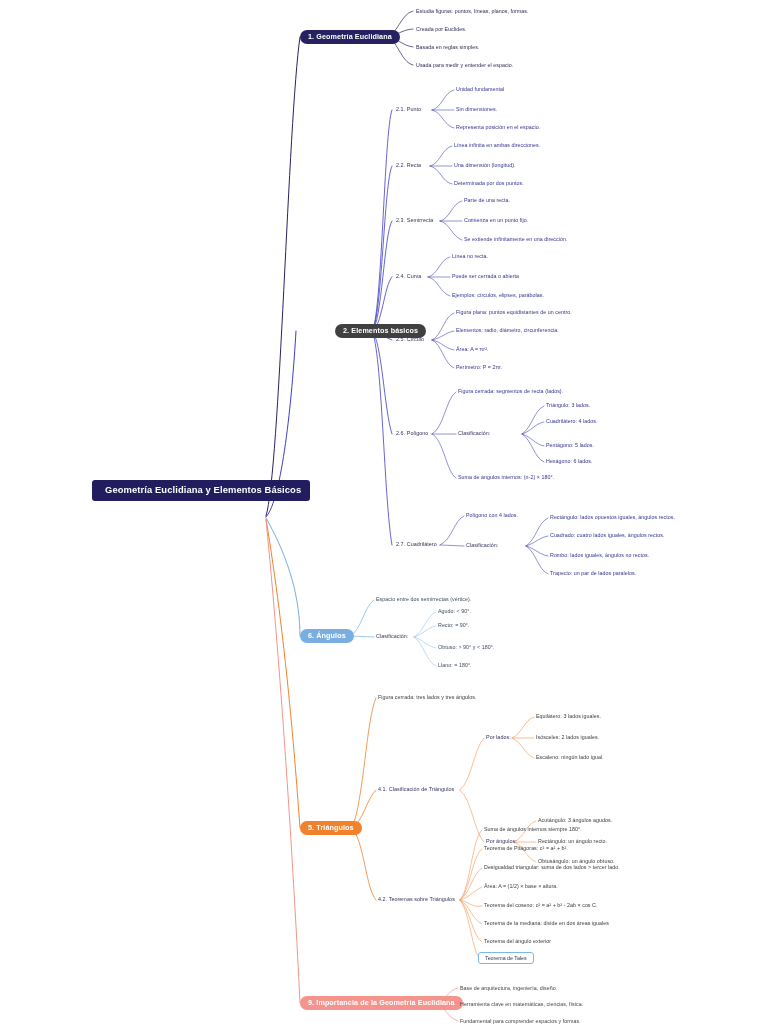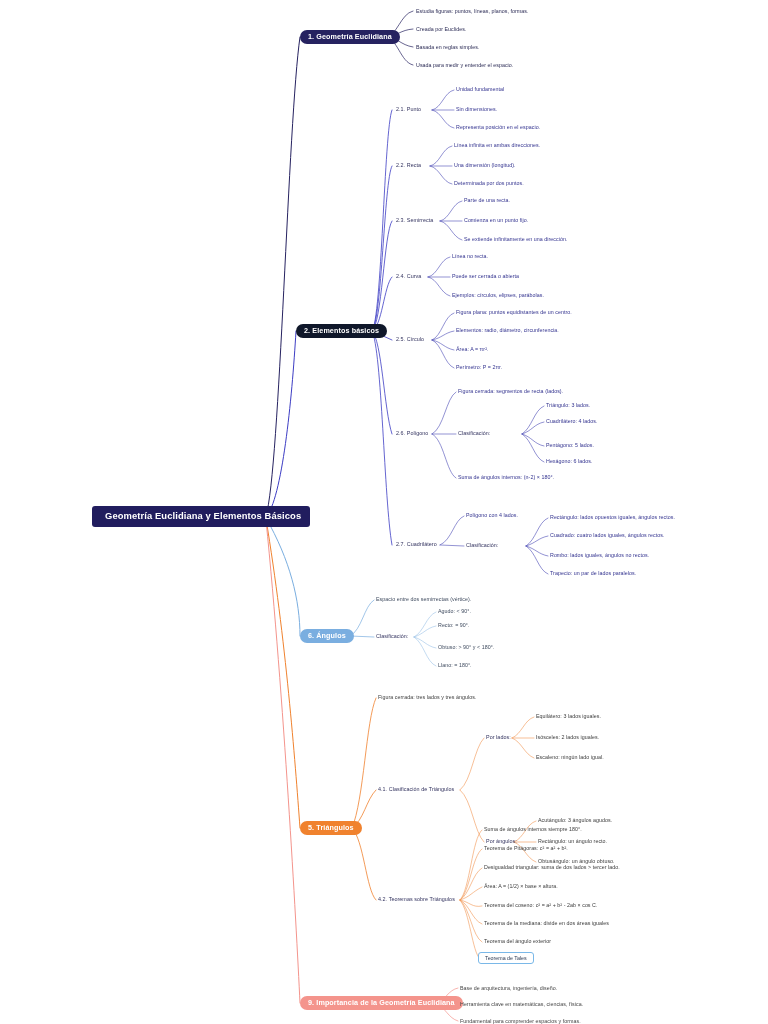--- a/index.html
+++ b/index.html
@@ -31,21 +31,21 @@
   .root{
     background:#211d5e;
     color:#ffffff;
     font-weight:bold;
     font-size:9.4px;
     padding:5px 9px;
     border-radius:3px;
     letter-spacing:.1px;
   }
   .pill.navy{background:#262260;}
-  .pill.indigo{background:#0f172a;}
+  .pill.indigo{background:#404040;margin-left:39px;}
   .pill.lightblue{background:#7aaee0;}
   .pill.orange{background:#f0822e;}
   .pill.salmon{background:#f4948c;}
 
   
   .leaf{
     font-size:5.3px;
     color:#2e3a52;
     letter-spacing:.05px;
   }
@@ -155,21 +155,21 @@
       <path d="M460,900 C470,905 472,920 482,924" stroke="#f19552" stroke-width=".6"></path>
       <path d="M460,900 C470,908 472,936 482,942" stroke="#f19552" stroke-width=".6"></path>
       <path d="M460,900 C470,912 472,952 480,959" stroke="#f19552" stroke-width=".6"></path>
 
       <path d="M436,1003 C446,1000 448,990 458,988" stroke="#f4948c" stroke-width=".7"></path>
       <path d="M436,1003 L458,1004" stroke="#f4948c" stroke-width=".7"></path>
       <path d="M436,1003 C446,1008 448,1018 458,1021" stroke="#f4948c" stroke-width=".7"></path>
     </g>
   </svg>
 
-  <div class="node root" style="left:92px;top:506px;padding-left:13px;">Geometría Euclidiana y Elementos Básicos</div>
+  <div class="node root" style="left:92px;top:480px;padding-left:13px;">Geometría Euclidiana y Elementos Básicos</div>
 
   <div class="node pill navy" style="left:300px;top:30px;text-align:center;">1. Geometría Euclidiana</div>
   <div class="node leaf navy" style="left:416px;top:8px;">Estudia figuras: puntos, líneas, planos, formas.</div>
   <div class="node leaf navy" style="left:416px;top:26px;">Creada por Euclides.</div>
   <div class="node leaf navy" style="left:416px;top:44px;">Basada en reglas simples.</div>
   <div class="node leaf navy" style="left:416px;top:62px;">Usada para medir y entender el espacio.</div>
 
   <div class="node pill indigo" style="left:296px;top:324px;">2. Elementos básicos</div>
 
   <div class="node leaf mid" style="left:396px;top:106px;">2.1. Punto</div>

